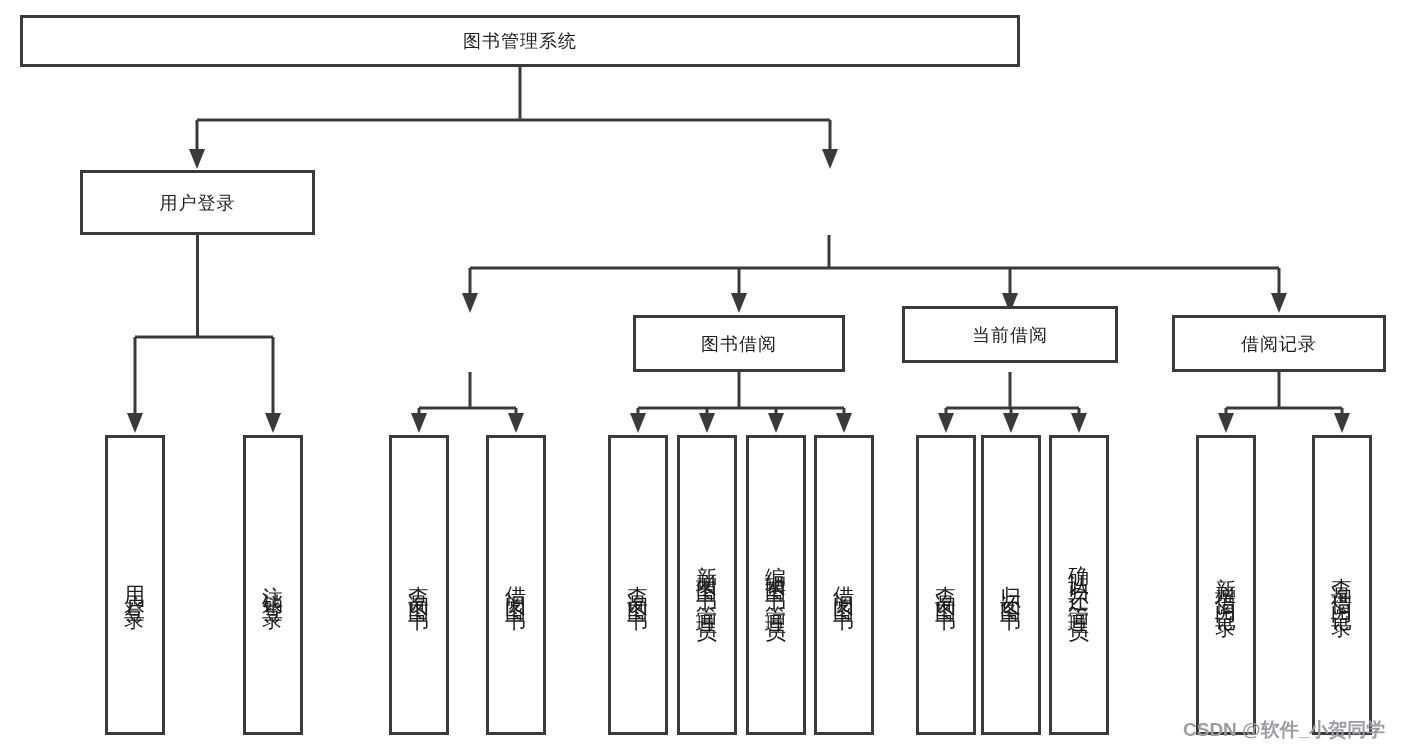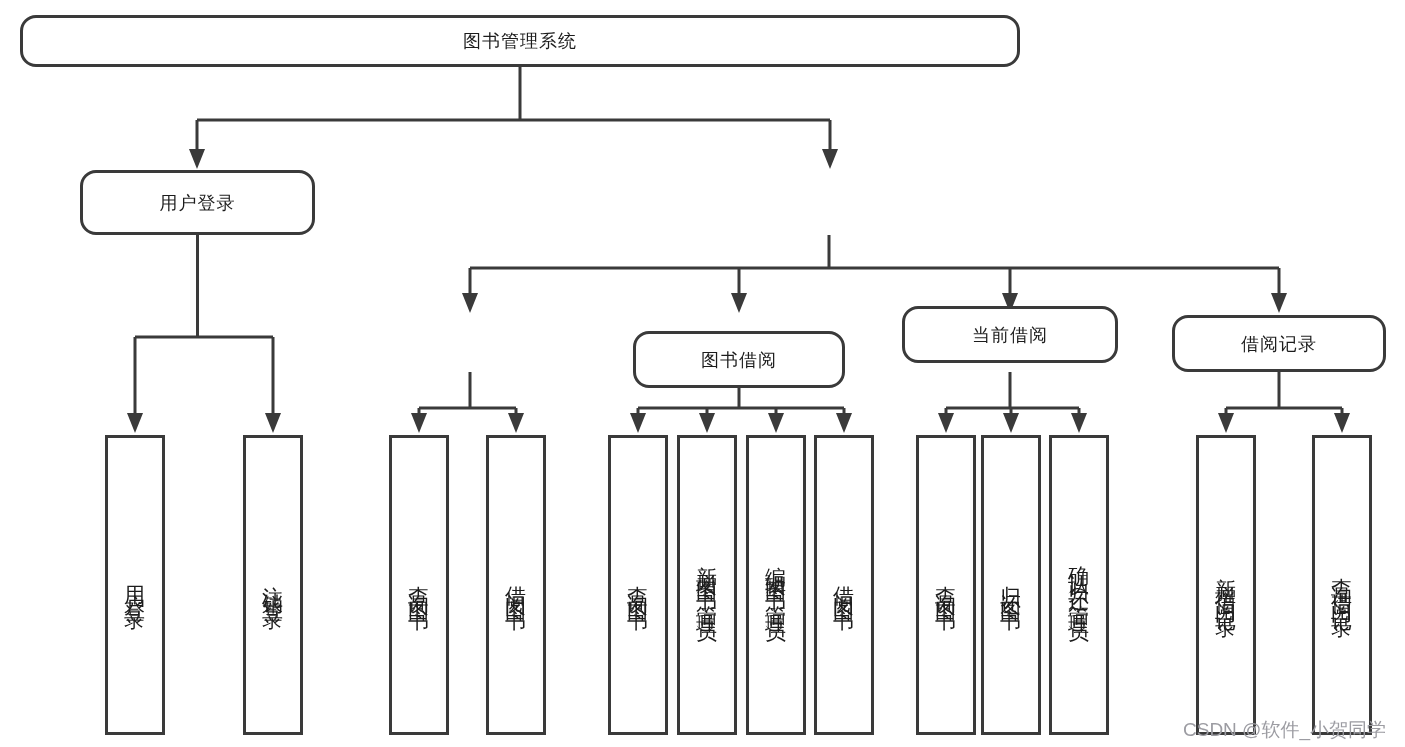--- a/index.html
+++ b/index.html
@@ -15,37 +15,38 @@
     position: absolute;
     box-sizing: border-box;
     border: 3px solid #3a3a3a;
     background: #ffffff;
     display: flex;
     align-items: center;
     justify-content: center;
     color: #1c1c1c;
     text-align: center;
   }
-  .box-h { font-size: 18px; letter-spacing: 1px; border-radius: 16px; }
+  .box-h { font-size: 18px; letter-spacing: 1px; }
   .box-v {
     writing-mode: vertical-rl;
     text-orientation: mixed;
     font-size: 21px;
     letter-spacing: 8px;
     line-height: 1;
   }
   .wires { position: absolute; left: 0; top: 0; pointer-events: none; }
   .watermark {
     position: absolute;
     left: 1183px;
     top: 717px;
     font-size: 19px;
     color: #9c9ca2;
     white-space: nowrap;
     z-index: 5;
+    font-weight: bold;
   }
 </style>
 </head>
 <body>
 
 <div class="stage">
 
   <svg class="wires" width="1405" height="747" viewBox="0 0 1405 747">
     <path stroke="#3a3a3a" stroke-width="3" fill="none" d="
       M520 67 V120 M197 120 H830 M197 120 V151 M830 120 V151
@@ -76,21 +77,21 @@
       <polygon points="1071,413 1087,413 1079,433"></polygon>
       <polygon points="1218,413 1234,413 1226,433"></polygon>
       <polygon points="1334,413 1350,413 1342,433"></polygon>
     </g>
   </svg>
 
   <div class="node box-h" style="left:20px; top:15px; width:1000px; height:52px;">图书管理系统</div>
 
   <div class="node box-h" style="left:80px; top:170px; width:235px; height:65px;">用户登录</div>
 
-  <div class="node box-h" style="left:633px; top:315px; width:212px; height:57px;margin-top:16px;">图书借阅</div>
+  <div class="node box-h" style="left:633px; top:315px; width:212px; height:57px;">图书借阅</div>
   <div class="node box-h" style="left:902px; top:306px; width:216px; height:57px;">当前借阅</div>
   <div class="node box-h" style="left:1172px; top:315px; width:214px; height:57px;">借阅记录</div>
 
   <div class="node box-v" style="left:105px; top:435px; width:60px; height:300px;">用户登录</div>
   <div class="node box-v" style="left:243px; top:435px; width:60px; height:300px;">注销登录</div>
 
   <div class="node box-v" style="left:389px; top:435px; width:60px; height:300px;">查询图书</div>
   <div class="node box-v" style="left:486px; top:435px; width:60px; height:300px;">借阅图书</div>
 
   <div class="node box-v" style="left:608px; top:435px; width:60px; height:300px;">查询图书</div>

